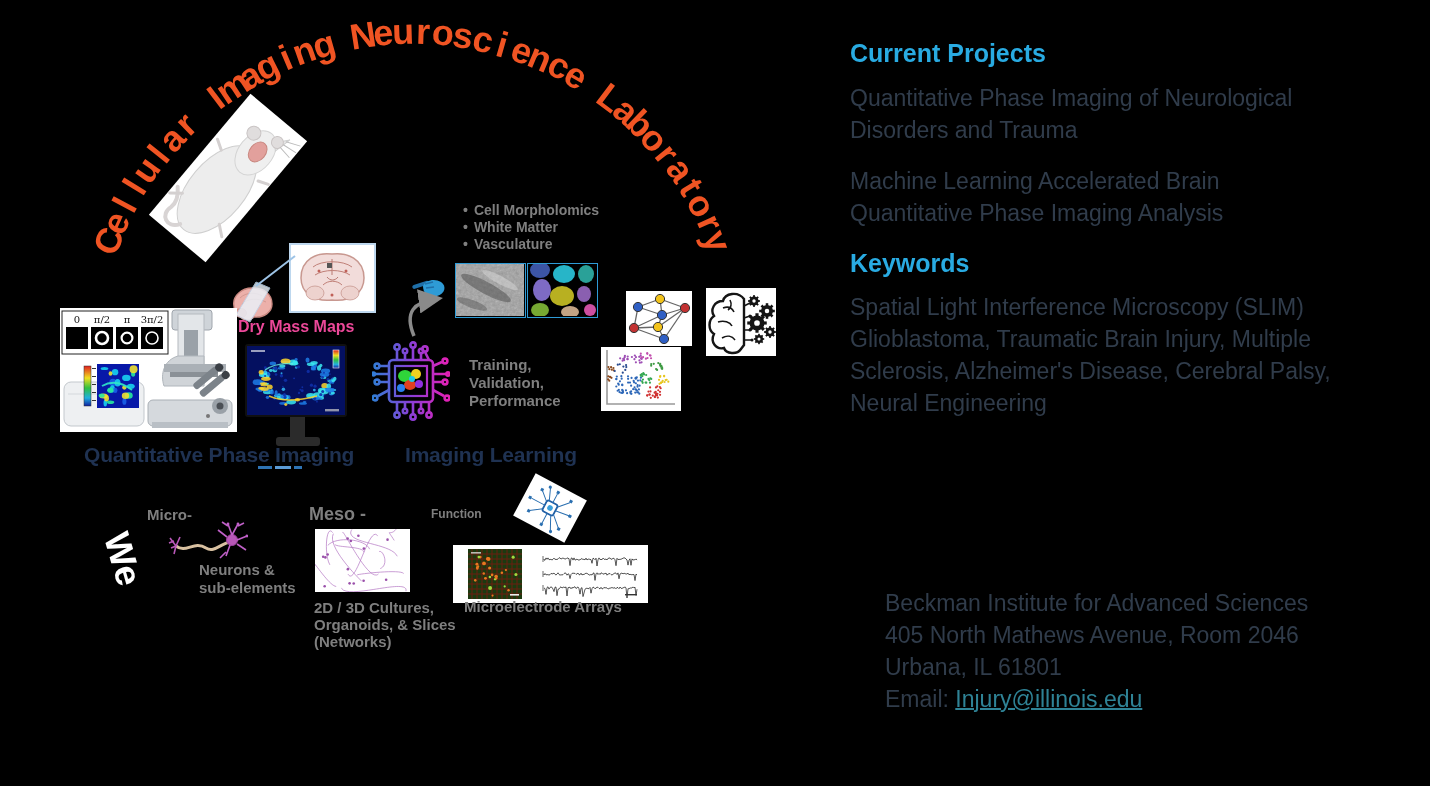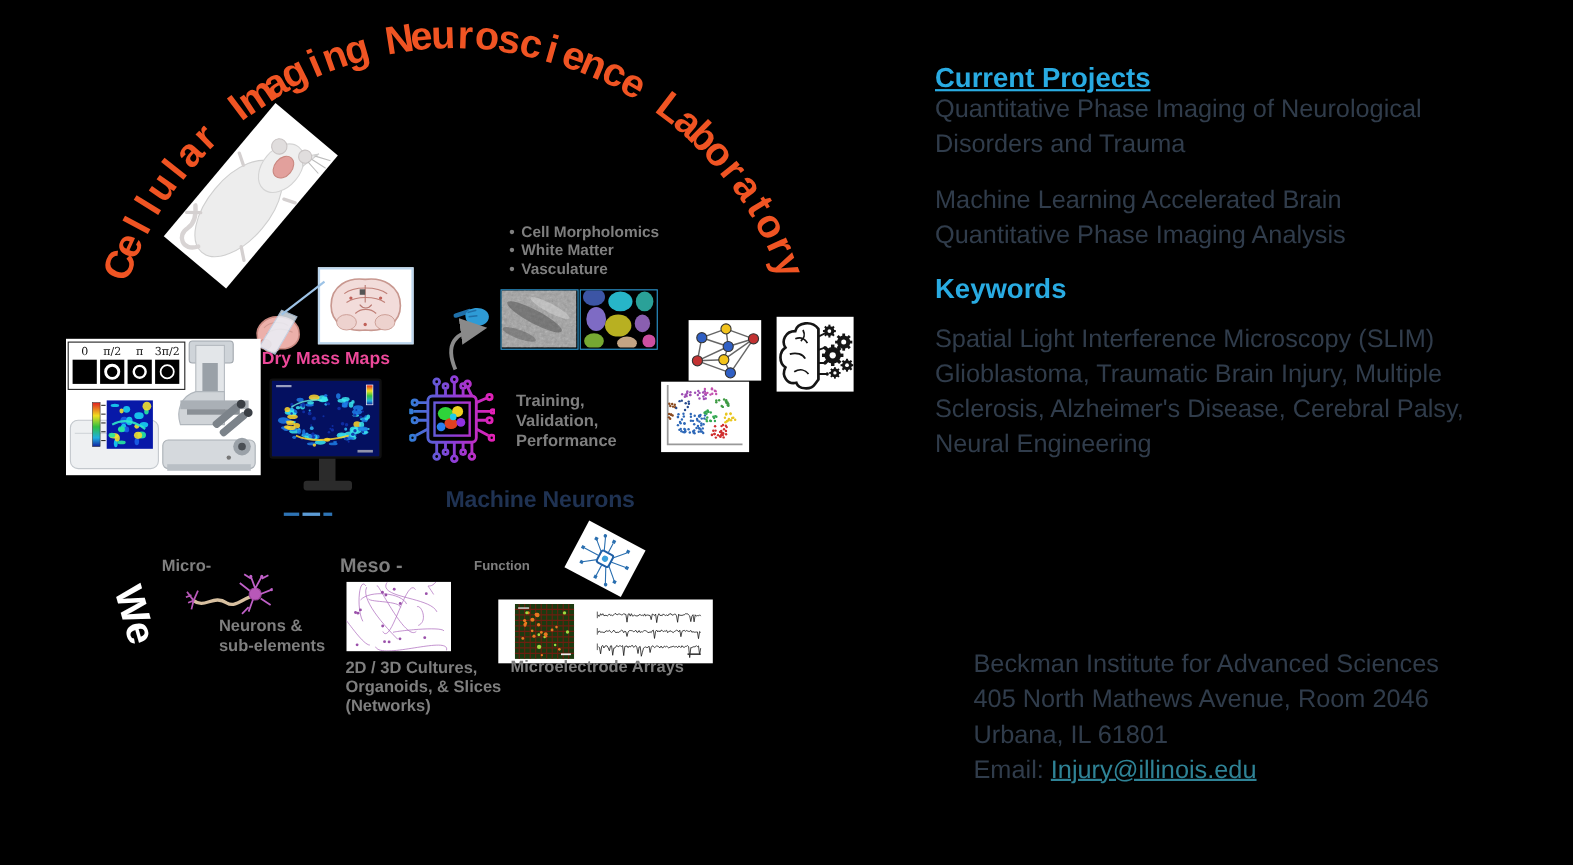--- a/index.html
+++ b/index.html
@@ -320,20 +320,21 @@
           <stop offset="0" stop-color="#e02020"></stop>
             <stop offset="0.3" stop-color="#f0e020"></stop>
           <stop offset="0.55" stop-color="#30c040"></stop>
             <stop offset="0.8" stop-color="#20b0e0"></stop>
           <stop offset="1" stop-color="#1020a0"></stop>
         </linearGradient>
       </defs>
     </svg>
   </div>
 
+  <div class="lbl navy-head" style="left:84px;top:443px;">Quantitative Phase Imaging</div>
   <div class="tiny-dash" style="left:258px;top:466px;width:14px;background:#2E74B5;"></div>
   <div class="tiny-dash" style="left:275px;top:466px;width:16px;background:#5B9BD5;"></div>
   <div class="tiny-dash" style="left:294px;top:466px;width:8px;background:#2E74B5;"></div>
 
   <div class="abs" style="left:463px;top:202px;">
     <div class="bullet-row">
         <span>•</span>
         <span>Cell Morpholomics</span>
       </div>
     <div class="bullet-row">
@@ -426,21 +427,21 @@
         <ellipse cx="47" cy="44" rx="4" ry="4" fill="#9030e0"></ellipse>
         <ellipse cx="40" cy="39" rx="3" ry="3" fill="#20c8e8"></ellipse>
       </g>
     </svg>
   </div>
 
   <div class="lbl gray-lbl" style="left:469px;top:356px;font-size:15px;line-height:18px;">Training,
 Validation,
 Performance</div>
 
-  <div class="lbl navy-head" style="left:405px;top:443px;">Machine Neurons</div>
+  <div class="lbl navy-head" style="left:405px;top:443px;">Imaging Learning</div>
 
   <div class="card" style="left:626px;top:291px;width:66px;height:55px;">
     <svg id="netgraph" width="66" height="55" viewBox="0 0 66 55">
         <line x1="34" y1="8" x2="12" y2="16" stroke="#666" stroke-width="1.3"></line>
         <line x1="34" y1="8" x2="36" y2="24" stroke="#666" stroke-width="1.3"></line>
         <line x1="34" y1="8" x2="59" y2="17" stroke="#666" stroke-width="1.3"></line>
         <line x1="12" y1="16" x2="36" y2="24" stroke="#666" stroke-width="1.3"></line>
         <line x1="12" y1="16" x2="8" y2="37" stroke="#666" stroke-width="1.3"></line>
         <line x1="36" y1="24" x2="59" y2="17" stroke="#666" stroke-width="1.3"></line>
         <line x1="36" y1="24" x2="8" y2="37" stroke="#666" stroke-width="1.3"></line>
@@ -842,21 +843,21 @@
   <svg class="abs" width="1430" height="786" viewBox="0 0 1430 786" style="left:0;top:0;pointer-events:none;">
     <defs>
       <marker id="arrowg" markerWidth="7" markerHeight="7" refX="5" refY="3.5" orient="auto">
         <polygon points="0,0 7,3.5 0,7" fill="#8a8a8a"></polygon>
       </marker>
     </defs>
     <line x1="295" y1="256" x2="256" y2="286" stroke="#9DC3E6" stroke-width="2"></line>
     <path d="M414,336 C404,312 414,302 436,299" stroke="#8a8a8a" stroke-width="3.5" fill="none" marker-end="url(#arrowg)"></path>
   </svg>
 
-  <div class="lbl blue-head" style="left:850px;top:57px;text-decoration:underline;">Current Projects</div>
+  <div class="lbl blue-head" style="left:850px;top:39px;">Current Projects</div>
   <div class="lbl body-txt" style="left:850px;top:82px;width:580px;">Quantitative Phase Imaging of Neurological
 Disorders and Trauma</div>
   <div class="lbl body-txt" style="left:850px;top:165px;width:580px;">Machine Learning Accelerated Brain
 Quantitative Phase Imaging Analysis</div>
   <div class="lbl blue-head" style="left:850px;top:249px;">Keywords</div>
   <div class="lbl body-txt" style="left:850px;top:291px;width:580px;">Spatial Light Interference Microscopy (SLIM)
 Glioblastoma, Traumatic Brain Injury, Multiple
 Sclerosis, Alzheimer's Disease, Cerebral Palsy,
 Neural Engineering</div>
 

